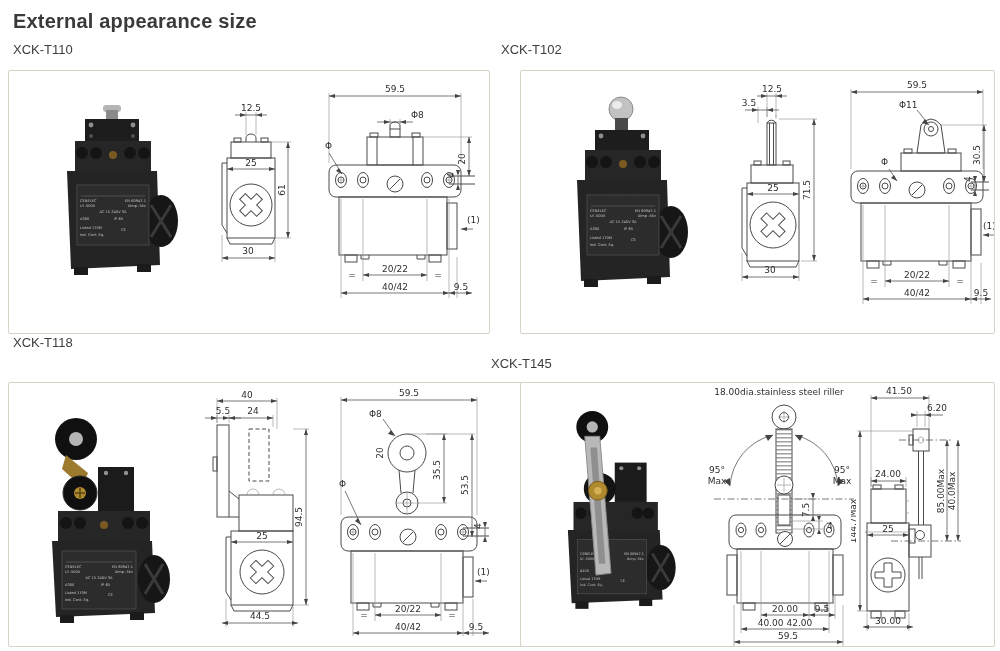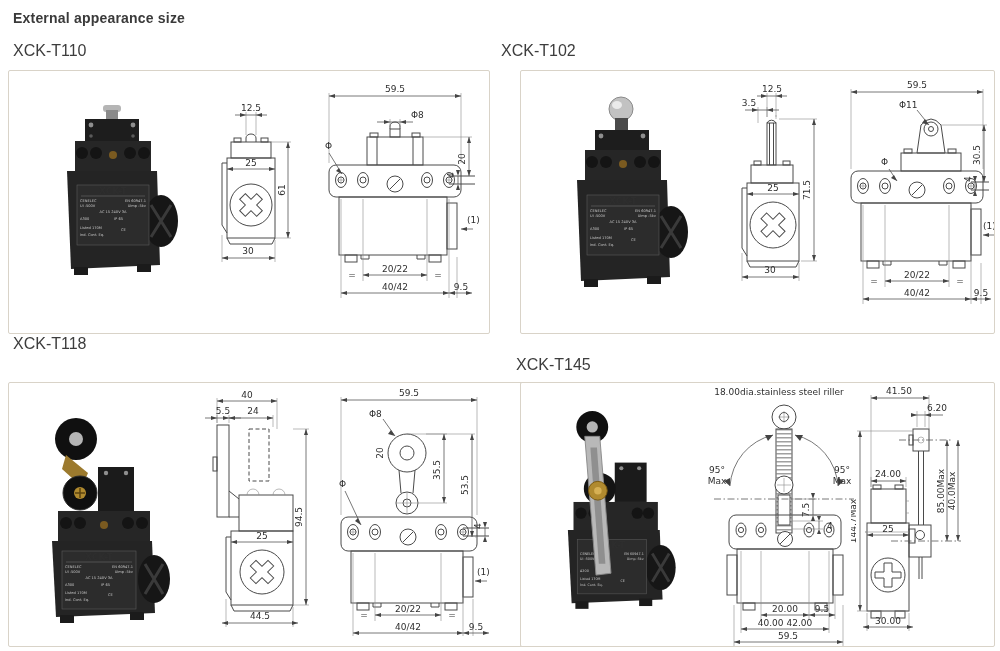--- a/index.html
+++ b/index.html
@@ -1,39 +1,39 @@
 <!DOCTYPE html>
 <html><head>
 <meta charset="utf-8">
 <style>
 *{margin:0;padding:0;box-sizing:border-box}
 html,body{width:1000px;height:651px;background:#fff;font-family:"Liberation Sans",sans-serif;position:relative;overflow:hidden}
-.title{position:absolute;left:13px;top:10px;font-size:14px;font-weight:bold;color:#3a3a3a;letter-spacing:.2px}
-.seclabel{position:absolute;font-size:16px;color:#3d3d3d}
+.title{position:absolute;left:13px;top:10px;font-size:20px;font-weight:bold;color:#3a3a3a;letter-spacing:.2px}
+.seclabel{position:absolute;font-size:13px;color:#3d3d3d}
 .panel{position:absolute;border:1px solid #d9d3c8;border-radius:2px;background:#fff}
 .panel svg{position:absolute}
 svg text{font-family:"DejaVu Sans",sans-serif;font-size:9px;fill:#2e2e2e}
 .ln{fill:none;stroke:#4a4a4a;stroke-width:1}
 .lnw{fill:#fff;stroke:#4a4a4a;stroke-width:1}
 .thin{fill:none;stroke:#8a8a8a;stroke-width:.6}
 .dim{fill:none;stroke:#555;stroke-width:.8}
 .ar{fill:#444;stroke:none}
 .dash{stroke-dasharray:4 2.5}
 .dashdot{stroke-dasharray:7 2.5 1.5 2.5}
 .pl{font-size:3.6px;fill:#c4c4c4}
 </style>
 </head>
 <body>
 
 <div class="title">External appearance size</div>
 
 <div class="seclabel" style="left:13px;top:42px">XCK-T110</div>
 <div class="seclabel" style="left:501px;top:42px">XCK-T102</div>
 <div class="seclabel" style="left:13px;top:335px">XCK-T118</div>
-<div class="seclabel" style="left:516px;top:356px">XCK-T145</div>
+<div class="seclabel" style="left:491px;top:356px">XCK-T145</div>
 
 <div class="panel" style="left:8px;top:70px;width:482px;height:264px">
 
   <svg viewBox="0 0 150 200" style="left:28px;top:16px;width:150px;height:200px">
     <g>
       <rect x="66" y="18" width="18" height="7" rx="3" fill="#b5b5b5"></rect>
       <rect x="69" y="23" width="12" height="11" fill="#8a8a8a"></rect>
       <rect x="48" y="32" width="54" height="22" fill="#1d1d1d"></rect>
       <circle cx="54" cy="38" r="2.4" fill="#8f8f8f"></circle>
         <circle cx="96" cy="38" r="2.4" fill="#8f8f8f"></circle>

